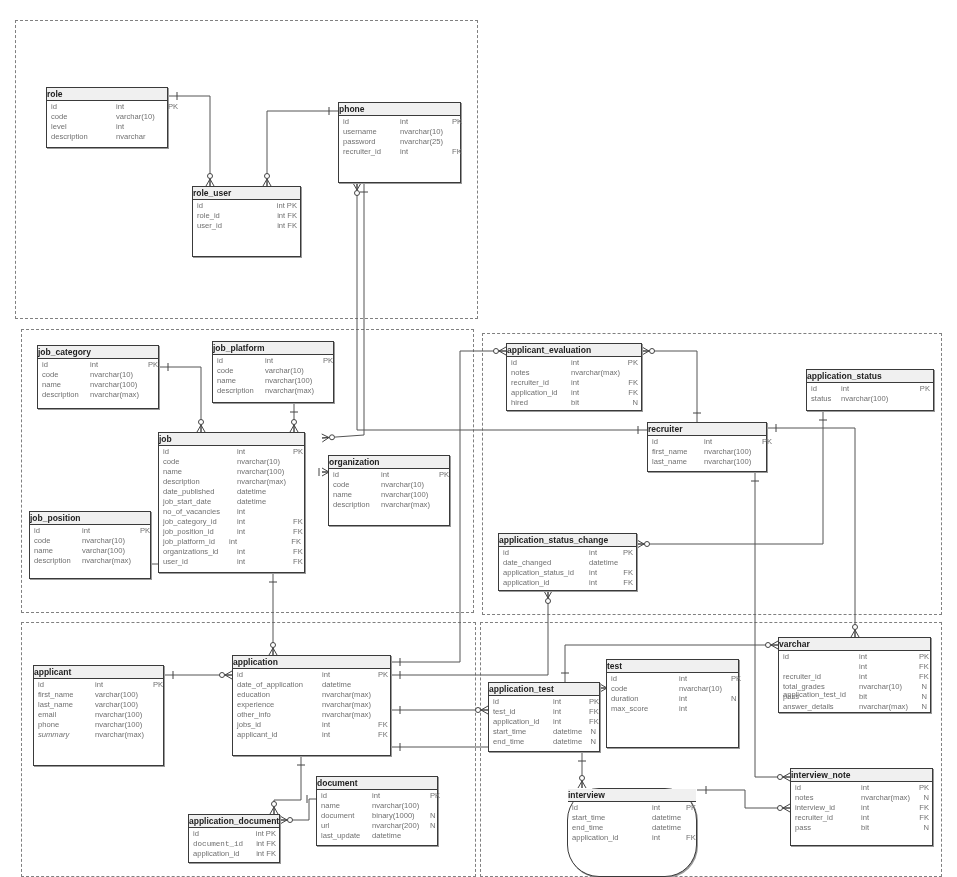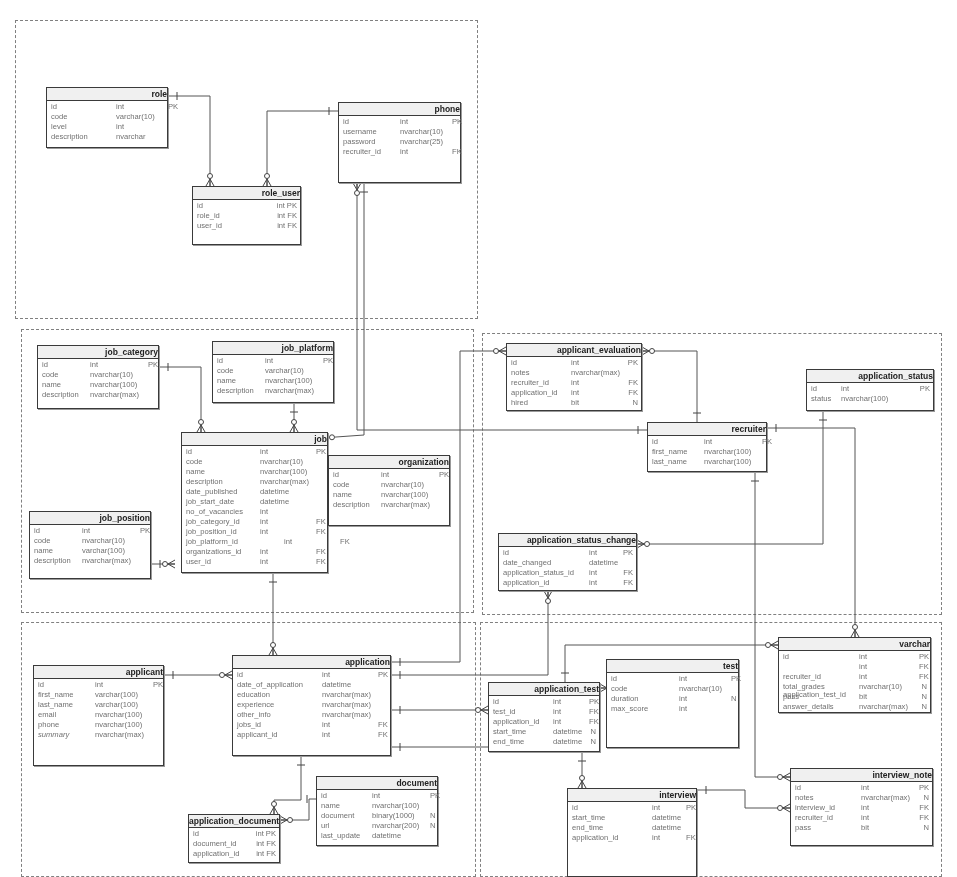--- a/index.html
+++ b/index.html
@@ -1,21 +1,21 @@
 <!DOCTYPE html>
 <html><head>
 <meta charset="utf-8">
 <style>
   html, body { margin:0; padding:0; background:#ffffff; }
   body { width:957px; height:877px; position:relative; overflow:hidden; font-family:"Liberation Sans", sans-serif; }
   #canvas { position:absolute; left:0; top:0; width:957px; height:877px; }
   svg#lines { position:absolute; left:0; top:0; width:957px; height:877px; pointer-events:none; }
   .region { position:absolute; border:1px dashed #808080; box-sizing:border-box; }
   .entity { position:absolute; border:1px solid #3a3a3a; background:#ffffff; box-sizing:border-box; box-shadow:1px 1px 0 #9a9a9a; }
-  .entity .head { background:#f0f0f0; border-bottom:1px solid #3a3a3a; text-align:right; font-size:8.5px; font-weight:bold; color:#222; height:12px; line-height:12px; white-space:nowrap; overflow:hidden; }
+  .entity .head { background:#f0f0f0; border-bottom:1px solid #3a3a3a; text-align:left; font-size:8.5px; font-weight:bold; color:#222; height:12px; line-height:12px; white-space:nowrap; overflow:hidden; }
   .entity .rows { padding:1px 3px 0 4px; }
   .entity .row { display:flex; font-size:7.6px; line-height:10px; height:10px; color:#707070; white-space:nowrap; }
   .entity .row .c-name { flex:0 0 auto; }
   .entity .row .c-type { flex:0 0 auto; }
   .entity .row .c-key { flex:1 1 auto; text-align:right; }
 </style>
 </head>
 <body>
 
 <div id="canvas">
@@ -258,21 +258,21 @@
             <span class="c-type" style="width: 52px;">nvarchar(25)</span>
             <span class="c-key"></span>
           </div>
           <div class="row">
             <span class="c-name" style="width: 57px;">recruiter_id</span>
             <span class="c-type" style="width: 52px;">int</span>
             <span class="c-key">FK</span>
           </div>
         </div>
   </div>
-      <div class="entity" style="left: 192px; top: 186px; width: 109px; height: 59px;">
+      <div class="entity" style="left: 192px; top: 186px; width: 109px; height: 71px;">
     <div class="head">role_user</div>
     <div class="rows">
           <div class="row">
             <span class="c-name" style="width: 79px;">id</span>
             <span class="c-key">int PK</span>
           </div>
           <div class="row">
             <span class="c-name" style="width: 79px;">role_id</span>
             <span class="c-key">int FK</span>
           </div>
@@ -325,21 +325,21 @@
             <span class="c-type" style="width: 58px;">nvarchar(100)</span>
             <span class="c-key"></span>
           </div>
           <div class="row">
             <span class="c-name" style="width: 48px;">description</span>
             <span class="c-type" style="width: 58px;">nvarchar(max)</span>
             <span class="c-key"></span>
           </div>
         </div>
   </div>
-      <div class="entity" style="left: 181px; top: 432px; width: 147px; height: 141px;">
+      <div class="entity" style="left: 158px; top: 432px; width: 147px; height: 141px;">
     <div class="head">job</div>
     <div class="rows">
           <div class="row">
             <span class="c-name" style="width: 74px;">id</span>
             <span class="c-type" style="width: 56px;">int</span>
             <span class="c-key">PK</span>
           </div>
           <div class="row">
             <span class="c-name" style="width: 74px;">code</span>
             <span class="c-type" style="width: 56px;">nvarchar(10)</span>
@@ -374,21 +374,21 @@
             <span class="c-name" style="width: 74px;">job_category_id</span>
             <span class="c-type" style="width: 56px;">int</span>
             <span class="c-key">FK</span>
           </div>
           <div class="row">
             <span class="c-name" style="width: 74px;">job_position_id</span>
             <span class="c-type" style="width: 56px;">int</span>
             <span class="c-key">FK</span>
           </div>
           <div class="row">
-            <span class="c-name" style="width: 98px;">job_platform_id</span>
+            <span class="c-name" style="width: 66px;">job_platform_id</span>
             <span class="c-type" style="width: 56px;">int</span>
             <span class="c-key">FK</span>
           </div>
           <div class="row">
             <span class="c-name" style="width: 74px;">organizations_id</span>
             <span class="c-type" style="width: 56px;">int</span>
             <span class="c-key">FK</span>
           </div>
           <div class="row">
             <span class="c-name" style="width: 74px;">user_id</span>
@@ -643,21 +643,21 @@
         </div>
   </div>
       <div class="entity" style="left: 188px; top: 814px; width: 92px; height: 49px;">
     <div class="head">application_document</div>
     <div class="rows">
           <div class="row">
             <span class="c-name" style="width: 62px;">id</span>
             <span class="c-key">int PK</span>
           </div>
           <div class="row">
-            <span class="c-name" style="width: 62px;">document_id</span>
+            <span class="c-name" style="width: 62px; font-family: Liberation Mono, monospace;">document_id</span>
             <span class="c-key">int FK</span>
           </div>
           <div class="row">
             <span class="c-name" style="width: 62px;">application_id</span>
             <span class="c-key">int FK</span>
           </div>
         </div>
   </div>
       <div class="entity" style="left: 488px; top: 682px; width: 112px; height: 70px;">
     <div class="head">application_test</div>
@@ -742,21 +742,21 @@
             <span class="c-type" style="width: 60px;">bit</span>
             <span class="c-key">N</span>
           </div>
           <div class="row">
             <span class="c-name" style="width: 76px;">answer_details</span>
             <span class="c-type" style="width: 60px;">nvarchar(max)</span>
             <span class="c-key">N</span>
           </div>
         </div>
   </div>
-      <div class="entity" style="left: 567px; top: 788px; width: 130px; height: 89px;">
+      <div class="entity" style="left: 567px; top: 788px; width: 130px; height: 89px; border-radius: 32px;">
     <div class="head">interview</div>
     <div class="rows">
           <div class="row">
             <span class="c-name" style="width: 80px;">id</span>
             <span class="c-type" style="width: 34px;">int</span>
             <span class="c-key">PK</span>
           </div>
           <div class="row">
             <span class="c-name" style="width: 80px;">start_time</span>
             <span class="c-type" style="width: 34px;">datetime</span>

